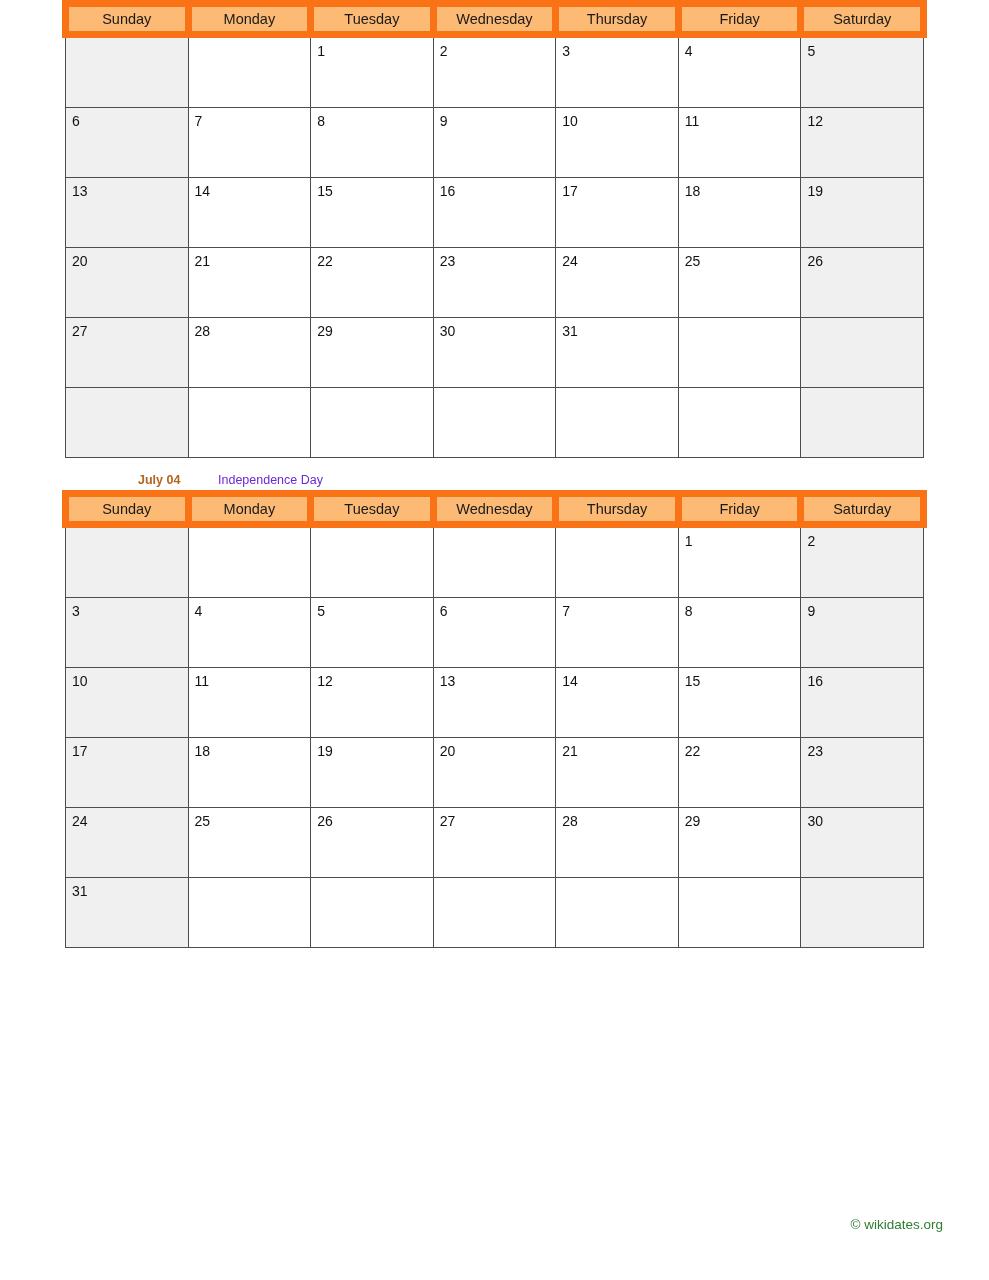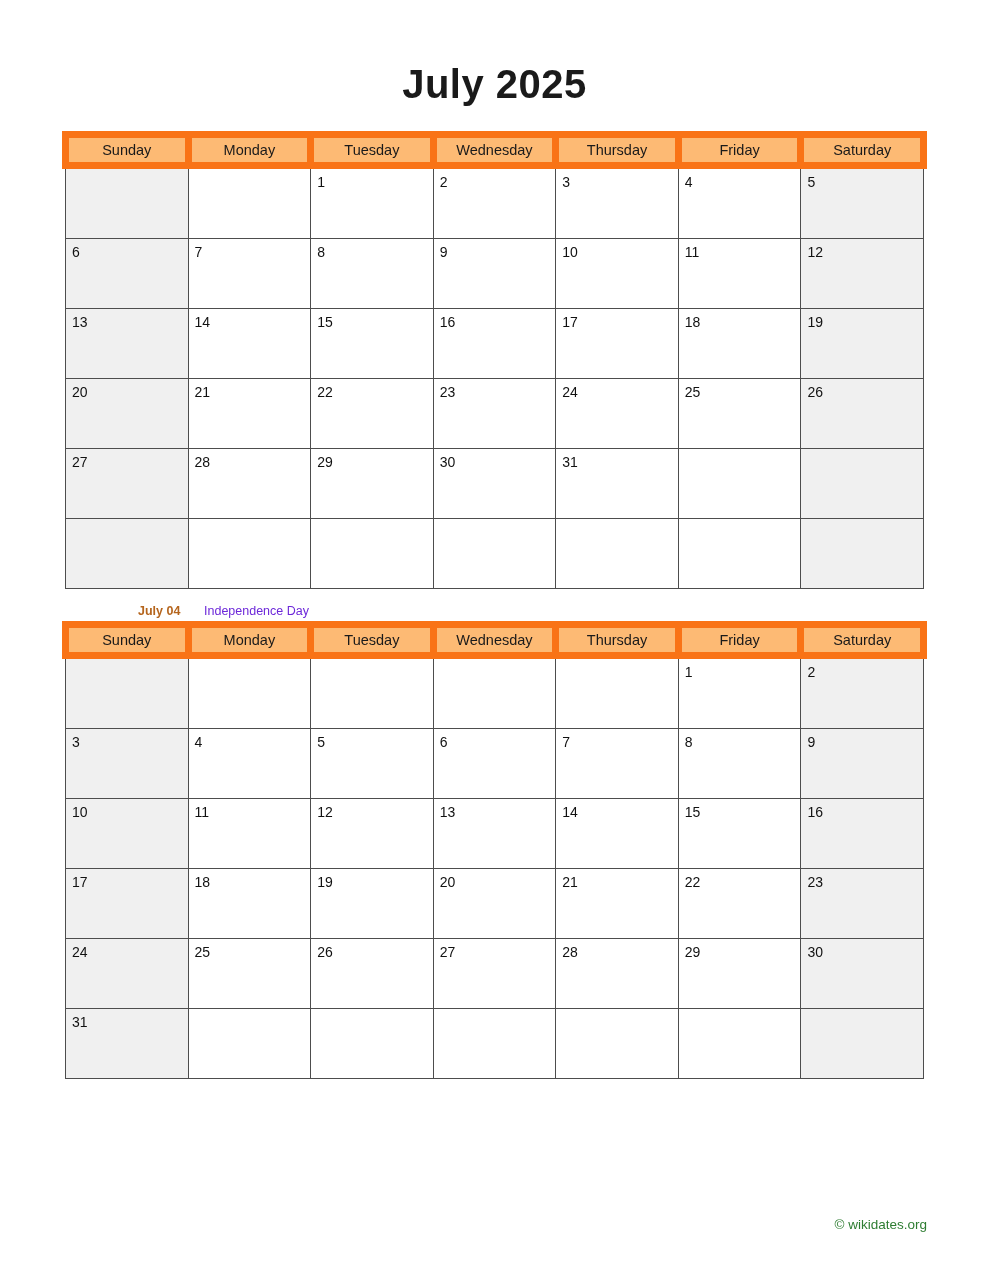--- a/index.html
+++ b/index.html
@@ -76,48 +76,48 @@
   }
   .holidays {
     margin-top: 14px;
     margin-left: 76px;
     font-size: 12.5px;
     line-height: 1.4;
   }
   .holiday-row {
     display: flex;
     align-items: flex-end;
+    gap: 14px;
   }
   .holiday-date {
     color: #b5651d;
     font-weight: bold;
     width: 66px;
     flex: 0 0 66px;
   }
   .holiday-name {
     color: #6d28d9;
   }
   .footer {
     position: absolute;
-    right: 62px;
+    right: 46px;
     bottom: 48px;
     font-size: 13.5px;
     color: #2e7d32;
   }
   .footer .copy {
     color: #2e7d32;
   }
 </style>
 </head>
 <body>
 
 <div class="page">
 
   <div class="month-block">
-    <div class="month-title" id="july-title">July 2025</div>
     <table class="cal">
       <thead>
         <tr>
           <th>Sunday</th>
           <th>Monday</th>
           <th>Tuesday</th>
           <th>Wednesday</th>
           <th>Thursday</th>
           <th>Friday</th>
           <th>Saturday</th>

